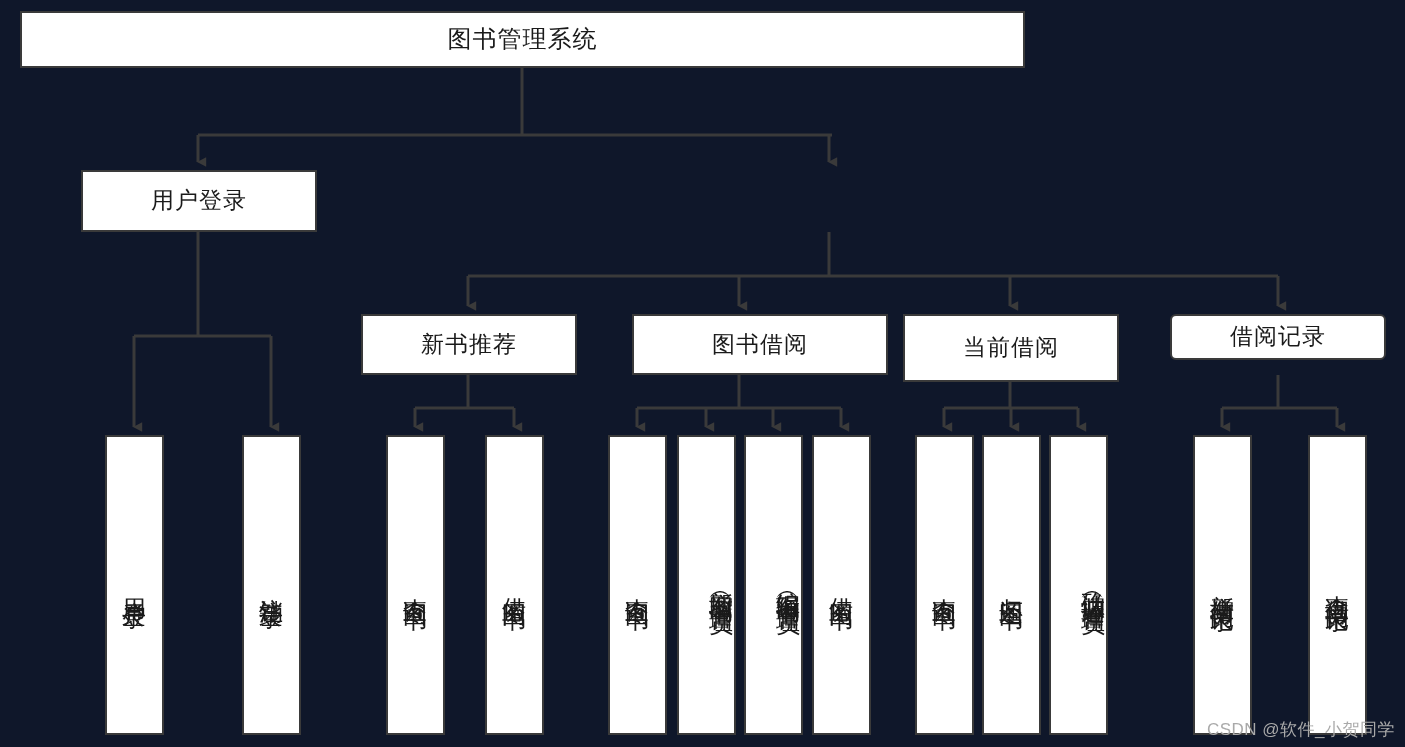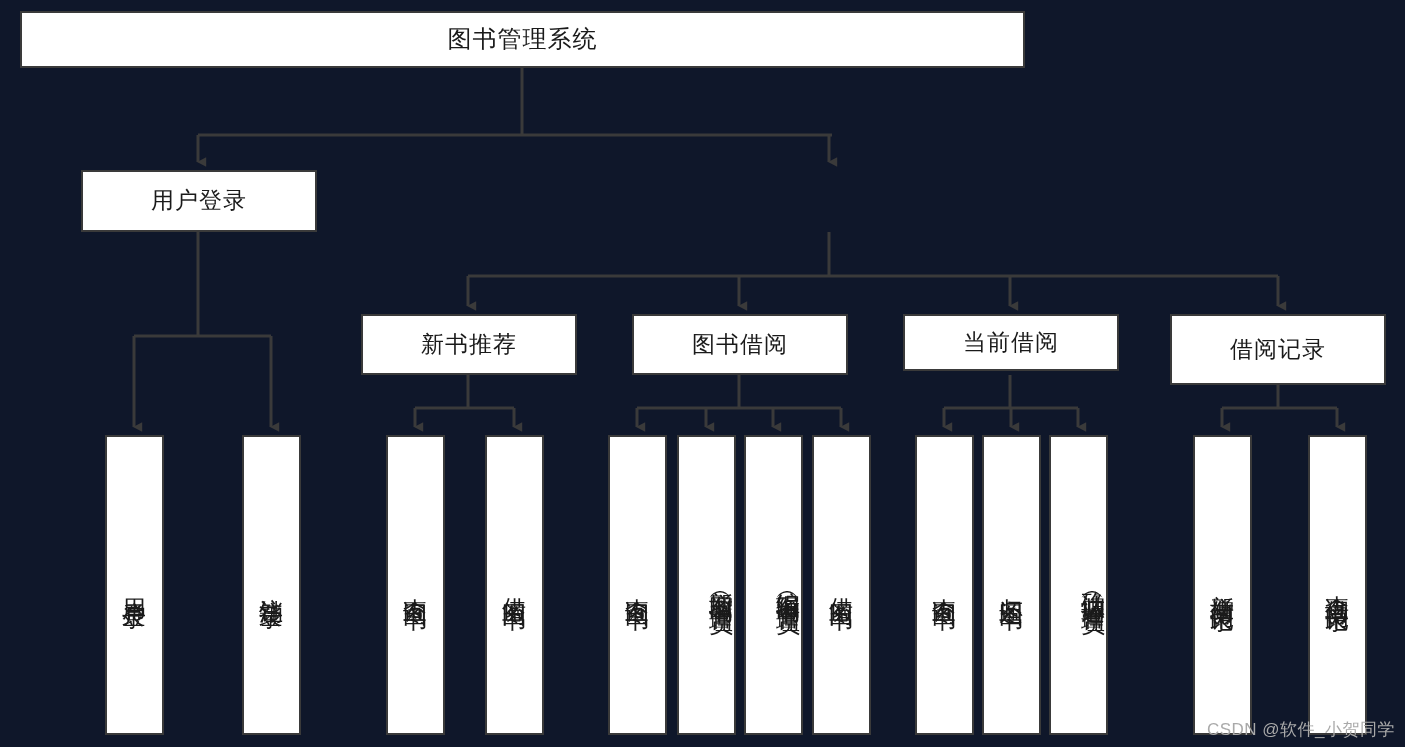--- a/index.html
+++ b/index.html
@@ -130,27 +130,27 @@
     <span>图书管理系统</span>
   </div>
 
   <div class="node node-h" style="left:81px; top:170px; width:236px; height:62px;">
     <span>用户登录</span>
   </div>
 
   <div class="node node-h" style="left:361px; top:314px; width:216px; height:61px;">
     <span>新书推荐</span>
   </div>
-  <div class="node node-h" style="left:632px; top:314px; width:216px; height:61px;">
+  <div class="node node-h" style="left:632px; top:314px; width:256px; height:61px;">
     <span>图书借阅</span>
   </div>
-  <div class="node node-h" style="left:903px; top:314px; width:216px; height:57px;">
+  <div class="node node-h" style="left:903px; top:314px; width:216px; height:68px;">
     <span>当前借阅</span>
   </div>
-  <div class="node node-h" style="left:1170px; top:314px; width:216px; height:71px;">
+  <div class="node node-h" style="left:1170px; top:314px; width:216px; height:46px;border-radius:6px;">
     <span>借阅记录</span>
   </div>
 
   <div class="node node-v" style="left:105px; top:435px; width:59px; height:300px;">
     <span class="vtext">用户登录</span>
   </div>
   <div class="node node-v" style="left:242px; top:435px; width:59px; height:300px;">
     <span class="vtext">注销登录</span>
   </div>
 

